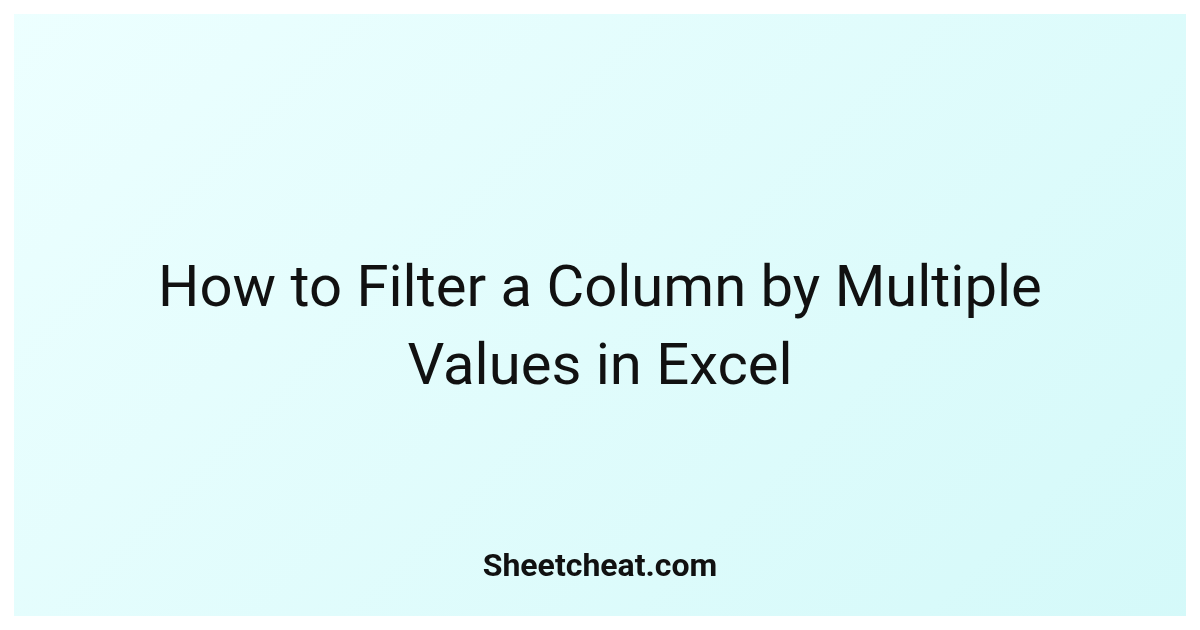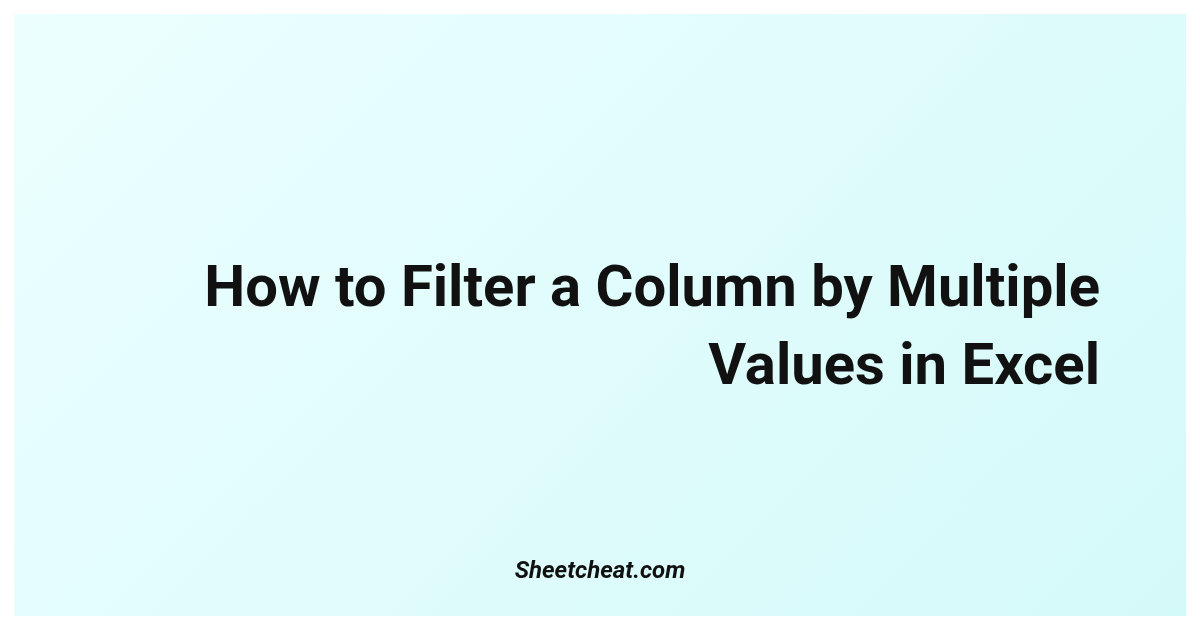--- a/index.html
+++ b/index.html
@@ -14,34 +14,33 @@
       border: 14px solid #ffffff;
       font-family: -apple-system, BlinkMacSystemFont, "Segoe UI", Roboto, Helvetica, Arial, sans-serif;
       display: flex;
       flex-direction: column;
       align-items: center;
       justify-content: center;
       position: relative;
     }
     .title {
       font-size: 58px;
-      font-weight: 700;
+      font-weight: 400;
       color: #111111;
-      text-align: right;
+      text-align: center;
       line-height: 1.35;
       max-width: 1000px;
       margin-top: 20px;
     }
     .footer {
       position: absolute;
       bottom: 32px;
-      font-size: 24px;
+      font-size: 32px;
       font-weight: 700;
       color: #111111;
       text-align: center;
-      font-style: italic;
     }
   </style>
 </head>
 <body>
 
 <h1 class="title">How to Filter a Column by Multiple Values in Excel</h1>
 <div class="footer">Sheetcheat.com</div>
 
 </body></html>

